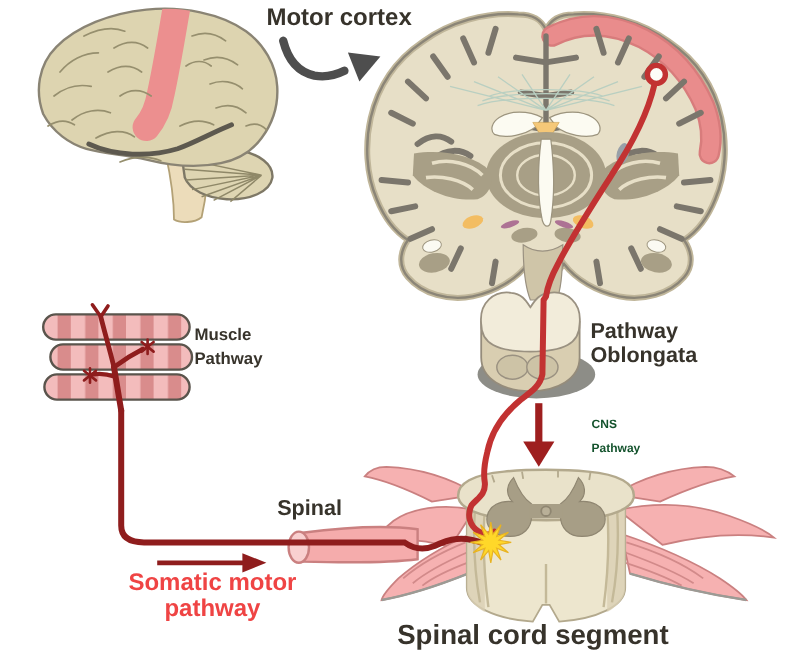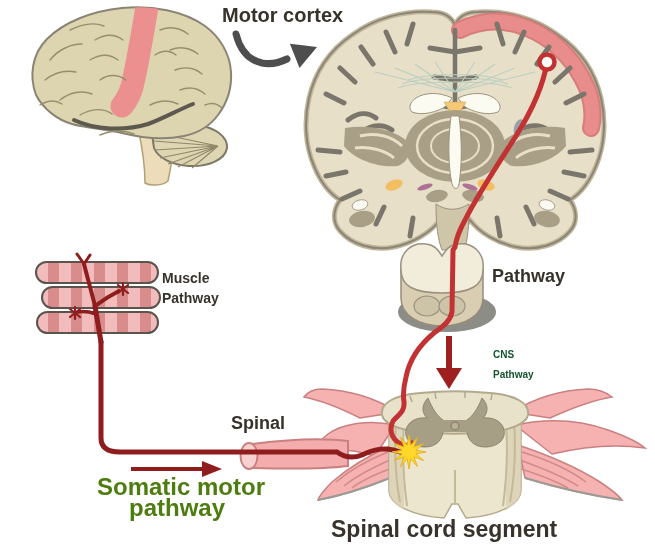--- a/index.html
+++ b/index.html
@@ -6,21 +6,21 @@
   #stage{position:relative;width:655px;height:550px;background:#fff;overflow:hidden;
          font-family:"Liberation Sans",sans-serif;}
   #artwork{position:absolute;left:0;top:0;}
   .lbl{position:absolute;font-weight:bold;color:#37332b;white-space:nowrap;}
   .lbl span{display:block;}
   #motor-cortex-label{left:222px;top:4px;font-size:20px;}
   #medulla-label{left:492px;top:266px;font-size:18px;line-height:20px;}
   #cns-label{left:493px;top:345px;font-size:10px;line-height:20px;color:#14532d;}
   #muscle-label{left:162px;top:268px;font-size:14px;line-height:20px;}
   #nerve-label{left:231px;top:413px;font-size:18px;}
-  #somatic-label{left:97px;top:476px;width:160px;text-align:center;font-size:24px;line-height:21px;color:#4d7c0f;}
+  #somatic-label{left:97px;top:476px;width:160px;text-align:center;font-size:20px;line-height:21px;color:#ef4444;}
   #spinal-label{left:331px;top:516px;width:220px;text-align:center;font-size:23px;}
 </style>
 </head>
 <body>
 
 <div id="stage">
 
 <svg id="artwork" width="655" height="550" viewBox="0 0 655 550">
   <defs>
     <clipPath id="cerebrumClip">
@@ -211,20 +211,21 @@
   <polygon points="426,452 415.8,453.8 423.7,460.5 413.9,456.9 417.5,466.7 410.8,458.8 409,469 407.2,458.8
                    400.5,466.7 404.1,456.9 394.3,460.5 402.2,453.8 392,452 402.2,450.2 394.3,443.5 404.1,447.1
                    400.5,437.3 407.2,445.2 409,435 410.8,445.2 417.5,437.3 413.9,447.1 423.7,443.5 415.8,450.2" fill="#ffd829" stroke="#e8b322" stroke-width="1"></polygon>
 </svg>
 
 <div class="lbl" id="motor-cortex-label">
   <span>Motor cortex</span>
 </div>
 <div class="lbl" id="medulla-label">
   <span>Pathway</span>
+  <span>Oblongata</span>
 </div>
 <div class="lbl" id="cns-label">
   <span>CNS</span>
   <span>Pathway</span>
 </div>
 <div class="lbl" id="muscle-label">
   <span>Muscle</span>
   <span>Pathway</span>
 </div>
 <div class="lbl" id="nerve-label">

